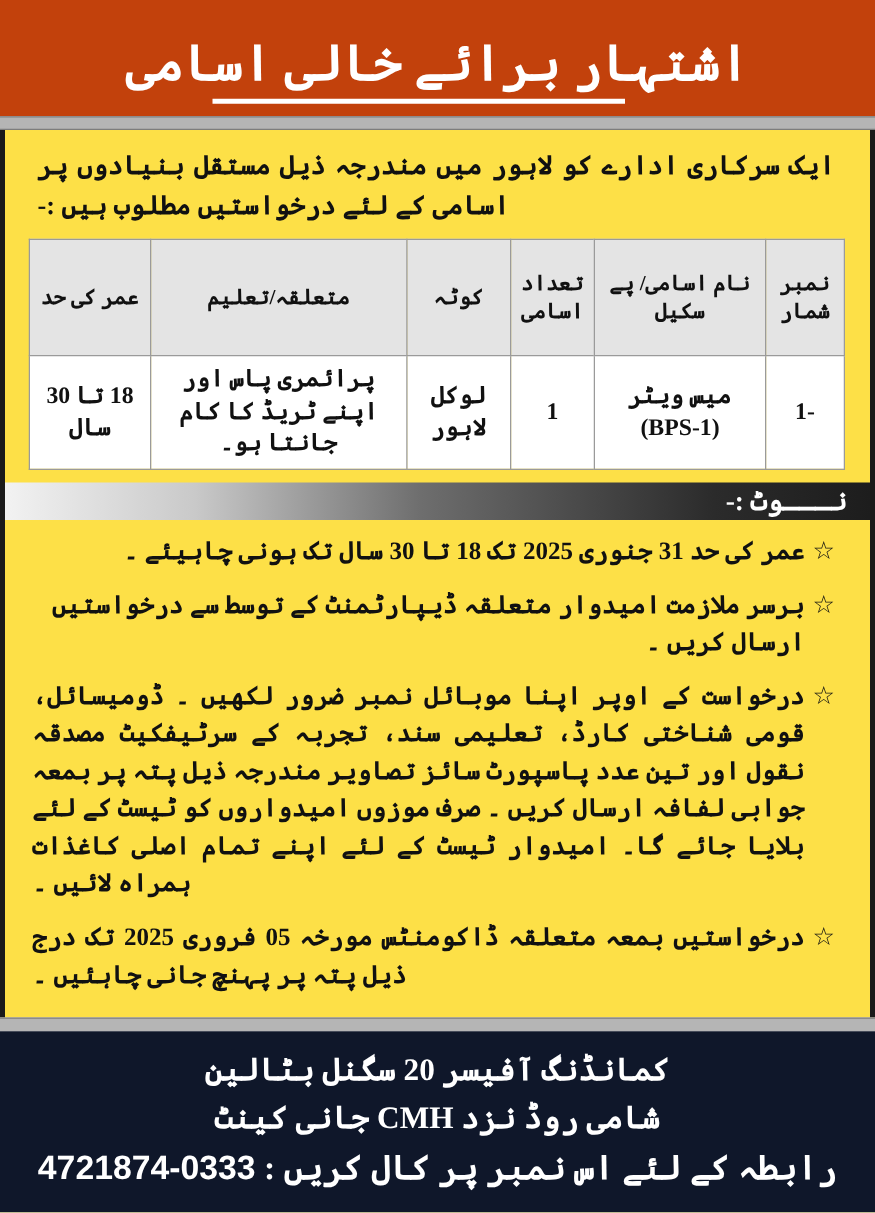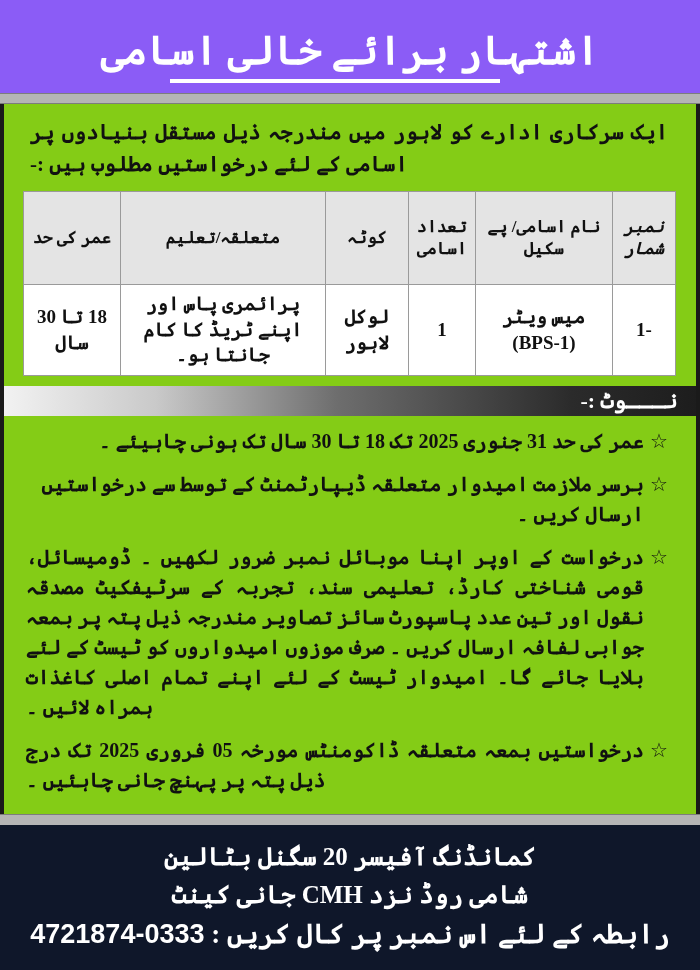--- a/index.html
+++ b/index.html
@@ -19,21 +19,21 @@
     width: 700px;
     height: 970px;
     background: #ffffff;
     box-sizing: border-box;
     display: flex;
     flex-direction: column;
   }
 
   
   .title-block {
-    background: #8b5cf6;
+    background: #c2410c;
     height: 97px;
     display: flex;
     flex-direction: column;
     align-items: center;
     justify-content: center;
     padding-top: 19px;
     box-sizing: border-box;
   }
   .title-text {
     color: #ffffff;
@@ -59,21 +59,21 @@
     background: #b5b5b5;
     border-top: 1px solid #7d7d7d;
     border-bottom: 1px solid #7d7d7d;
   }
 
   
   .body-frame {
     flex: 1;
     border-right: 4px solid #1a1a1a;
     border-left: 4px solid #1a1a1a;
-    background: #84cc16;
+    background: #fde047;
     box-sizing: border-box;
     display: flex;
     flex-direction: column;
   }
 
   .intro {
     direction: rtl;
     text-align: justify;
     text-align-last: left;
     font-size: 21px;
@@ -107,21 +107,21 @@
     height: 84px;
     font-size: 17px;
     line-height: 1.25;
   }
   table.vacancy tbody td {
     background: #ffffff;
     height: 82px;
     font-size: 19px;
     line-height: 1.35;
   }
-  .col-sr    { width: 56px; font-style: italic; }
+  .col-sr    { width: 56px; }
   .col-post  { width: 130px; }
   .col-num   { width: 60px; }
   .col-quota { width: 76px; }
   .col-qual  { width: 198px; }
   .col-age   { width: 90px; }
 
   td.qual-cell {
     text-align: justify;
     text-align-last: center;
     padding-right: 8px;

